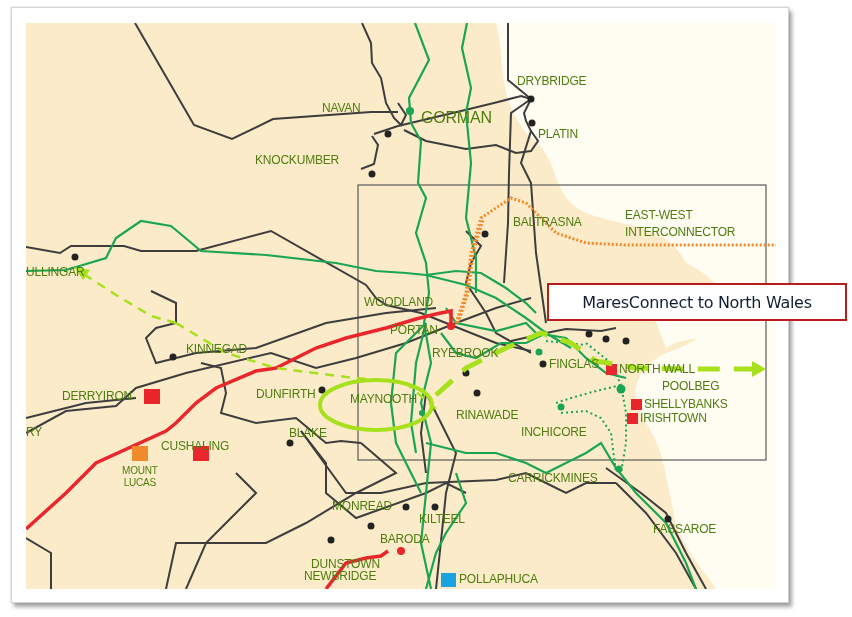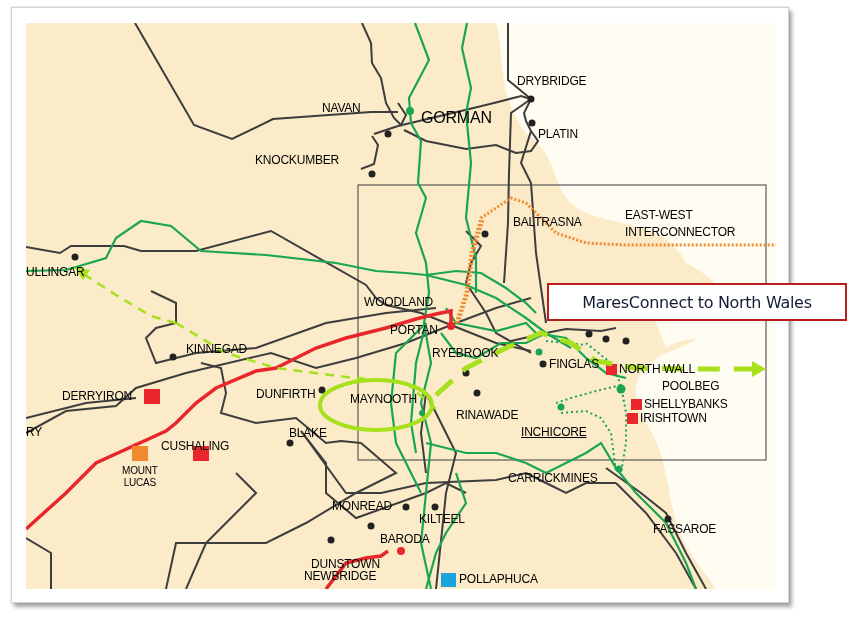--- a/index.html
+++ b/index.html
@@ -1,21 +1,21 @@
 <!DOCTYPE html>
 <html><head>
 <meta charset="utf-8">
 <style>
   html,body{margin:0;padding:0;background:#ffffff;}
   body{width:852px;height:617px;position:relative;overflow:hidden;font-family:"Liberation Sans",sans-serif;}
   .card{position:absolute;left:11px;top:7px;width:776px;height:594px;background:#ffffff;
         border:1px solid #d4d4d4;box-shadow:3px 4px 4px rgba(0,0,0,0.35),0 0 2px rgba(0,0,0,0.2);}
   .map{position:absolute;left:14px;top:15px;width:750px;height:566px;overflow:hidden;background:#fbebc9;}
   svg.layer{position:absolute;left:0;top:0;}
-  .lbl{position:absolute;font-family:"Liberation Sans",sans-serif;font-size:12px;color:#000000;
+  .lbl{position:absolute;font-family:"Liberation Sans",sans-serif;font-size:12px;color:#4d7c0f;
        white-space:nowrap;line-height:13px;letter-spacing:-0.2px;}
   .lbl.two{white-space:pre;text-align:center;line-height:12px;}
   .callout{position:absolute;left:547px;top:283px;width:300px;height:38px;background:#ffffff;
            border:2px solid #b91c1c;box-sizing:border-box;display:flex;align-items:center;justify-content:center;}
   .callout span{font-family:"DejaVu Sans",sans-serif;font-size:16px;color:#121d33;letter-spacing:-0.3px;}
 </style>
 </head>
 <body>
 
 <div class="card">
@@ -150,21 +150,21 @@
     <span class="lbl" style="left:406px;top:324px;">RYEBROOK</span>
     <span class="lbl" style="left:523px;top:335px;">FINGLAS</span>
     <span class="lbl" style="left:593px;top:340px;">NORTH WALL</span>
     <span class="lbl" style="left:636px;top:357px;">POOLBEG</span>
     <span class="lbl" style="left:618px;top:375px;">SHELLYBANKS</span>
     <span class="lbl" style="left:614px;top:389px;">IRISHTOWN</span>
     <span class="lbl" style="left:36px;top:367px;">DERRYIRON</span>
     <span class="lbl" style="left:230px;top:365px;">DUNFIRTH</span>
     <span class="lbl" style="left:324px;top:370px;">MAYNOOTH</span>
     <span class="lbl" style="left:430px;top:386px;">RINAWADE</span>
-    <span class="lbl" style="left:495px;top:403px;text-decoration:underline;">INCHICORE</span>
+    <span class="lbl" style="left:495px;top:403px;">INCHICORE</span>
     <span class="lbl" style="left:135px;top:417px;">CUSHALING</span>
     <span class="lbl two" style="left:96px;top:442px;font-size:10px;">MOUNT
 LUCAS</span>
     <span class="lbl" style="left:263px;top:404px;">BLAKE</span>
     <span class="lbl" style="left:306px;top:477px;">MONREAD</span>
     <span class="lbl" style="left:393px;top:490px;">KILTEEL</span>
     <span class="lbl" style="left:354px;top:510px;">BARODA</span>
     <span class="lbl" style="left:278px;top:547px;">NEWBRIDGE</span>
     <span class="lbl" style="left:285px;top:535px;">DUNSTOWN</span>
     <span class="lbl" style="left:482px;top:449px;">CARRICKMINES</span>

